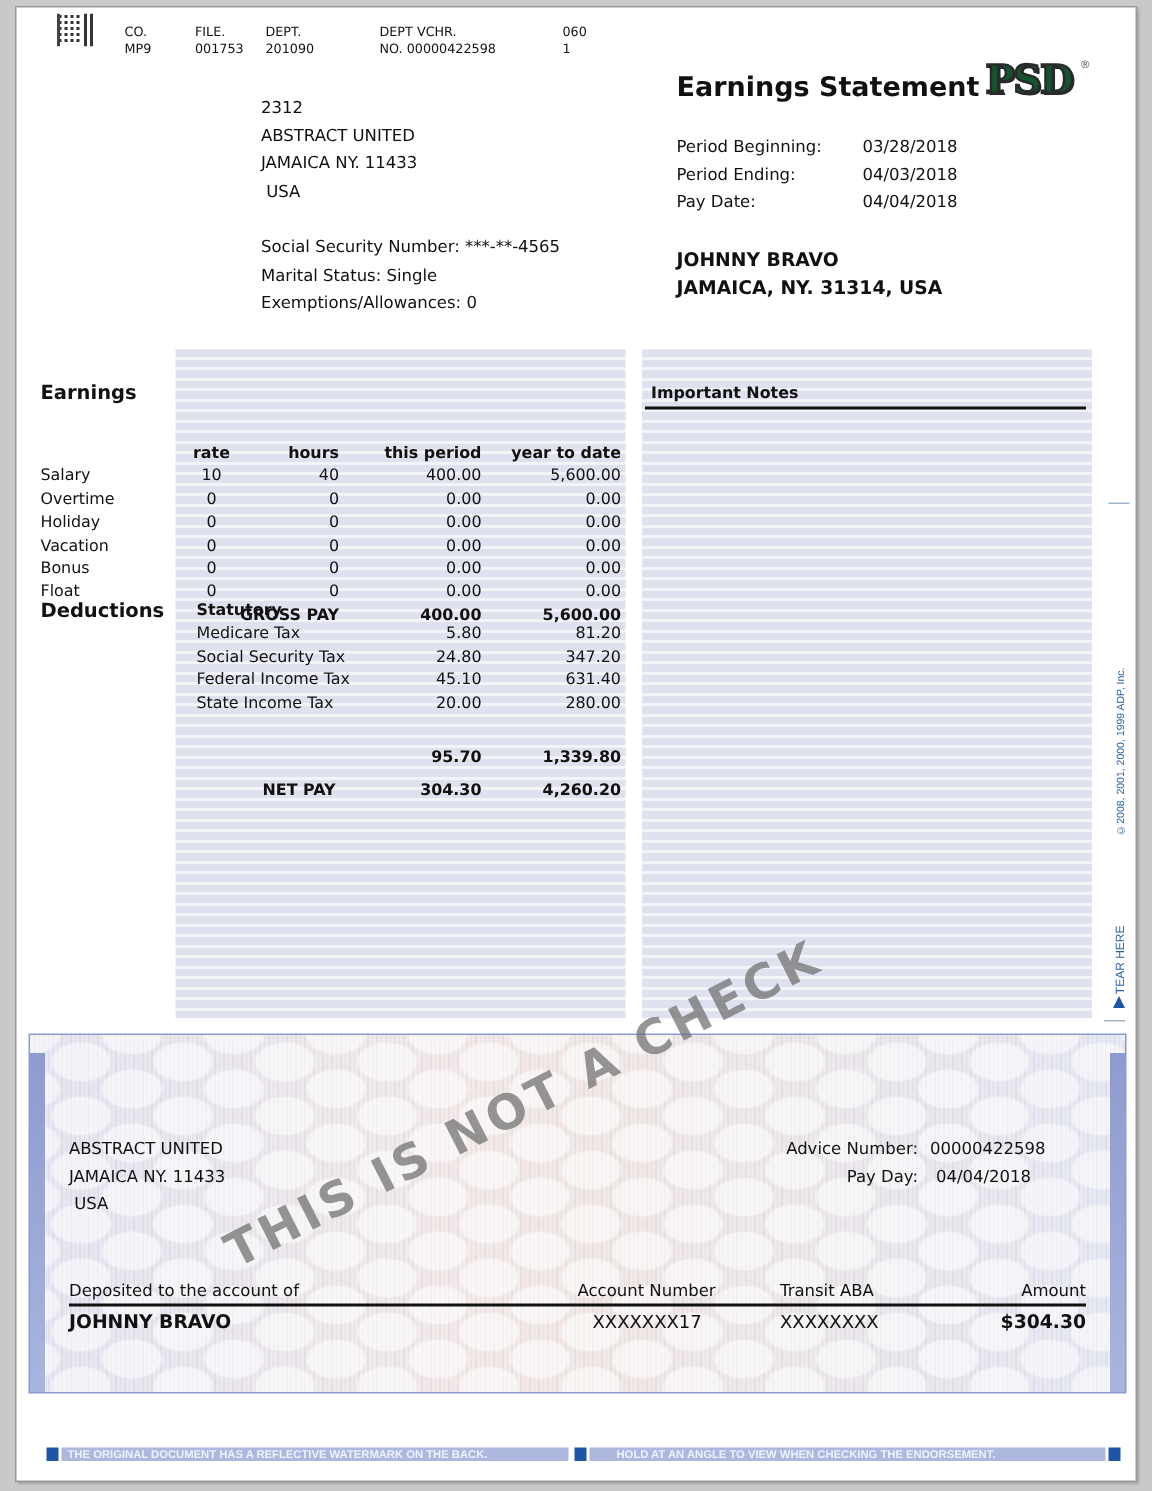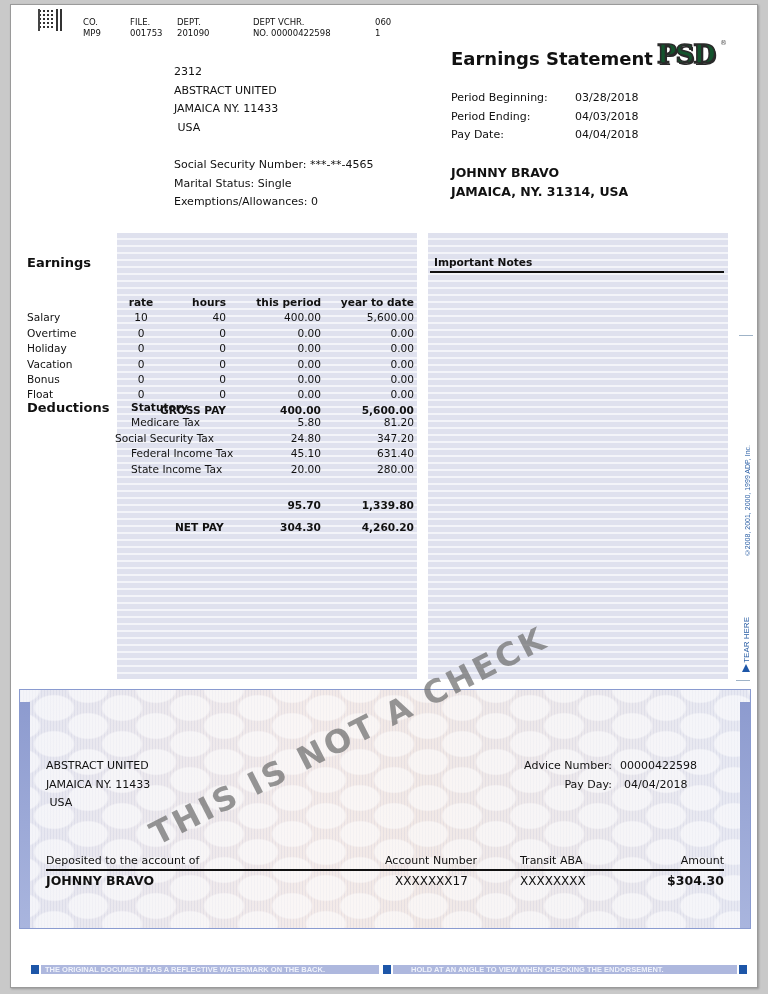--- a/index.html
+++ b/index.html
@@ -194,21 +194,21 @@
 
   <div class="abs bold" style="left:16px;top:395px;font-size:13px;">Deductions</div>
   <div class="abs" style="left:0;top:395px;width:420px;height:140px;">
     <div class="row bold" style="left:120px;top:0;">Statutory</div>
     <div>
       <div class="row" style="left:120px;top:15.4px;">Medicare Tax</div>
       <div class="row col-period" style="top:15.4px;">5.80</div>
       <div class="row col-ytd" style="top:15.4px;">81.20</div>
     </div>
     <div>
-      <div class="row" style="left:104px;top:30.8px;text-align:right;">Social Security Tax</div>
+      <div class="row" style="left:120px;top:30.8px;text-align:right;">Social Security Tax</div>
       <div class="row col-period" style="top:30.8px;">24.80</div>
       <div class="row col-ytd" style="top:30.8px;">347.20</div>
     </div>
     <div>
       <div class="row" style="left:120px;top:46.2px;">Federal Income Tax</div>
       <div class="row col-period" style="top:46.2px;">45.10</div>
       <div class="row col-ytd" style="top:46.2px;">631.40</div>
     </div>
     <div>
       <div class="row" style="left:120px;top:61.6px;">State Income Tax</div>

